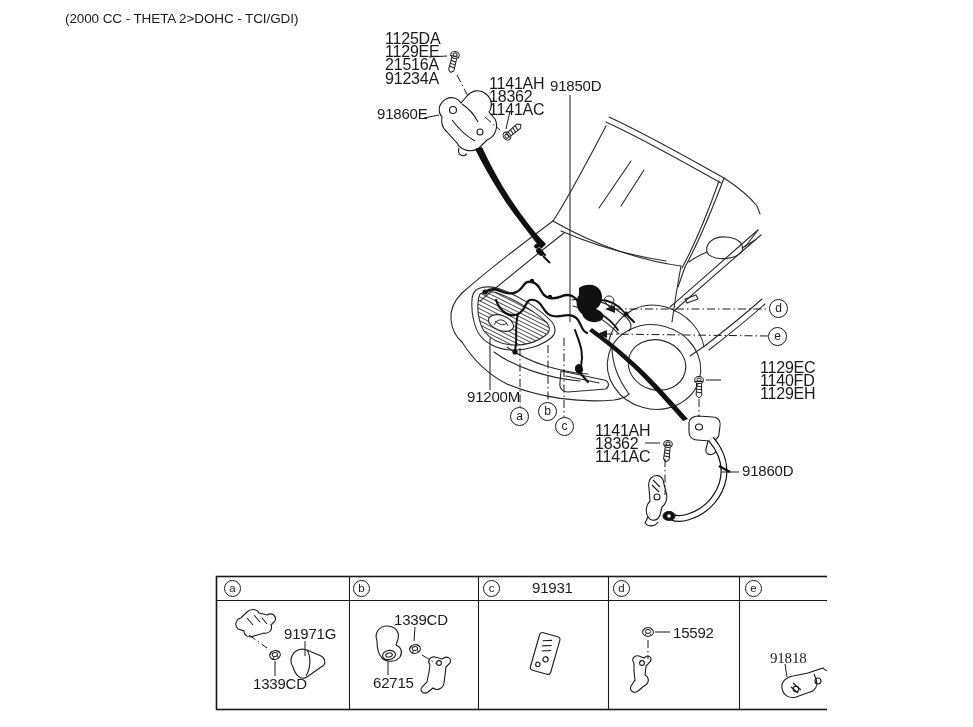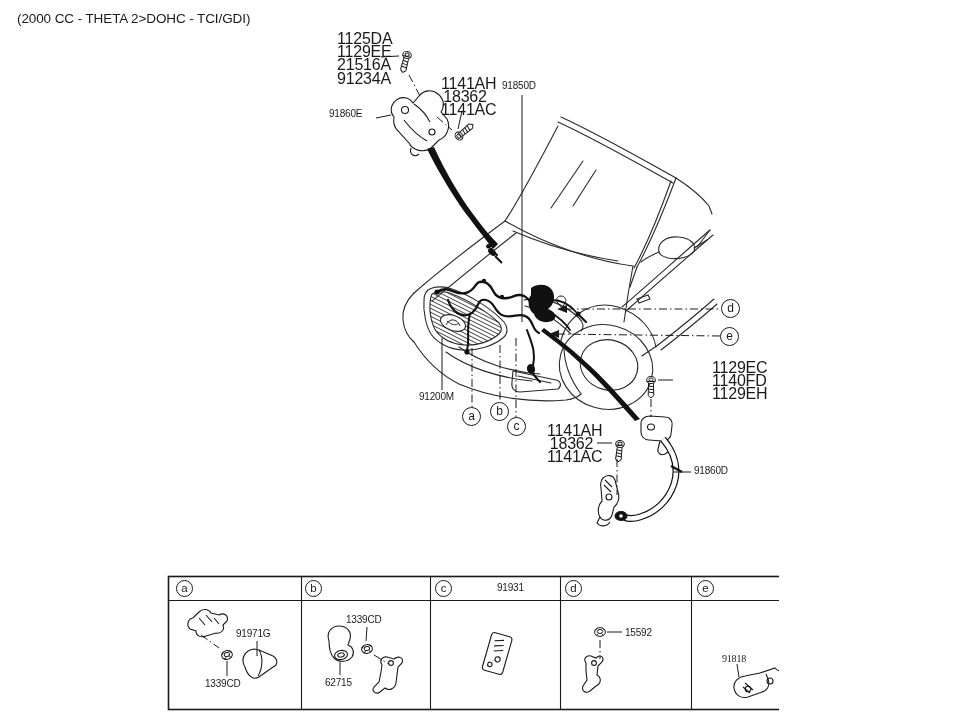--- a/index.html
+++ b/index.html
@@ -1,22 +1,22 @@
 <!DOCTYPE html>
 <html><head>
 <meta charset="utf-8">
 <style>
   html,body{margin:0;padding:0;background:#fff;}
   .stage{position:relative;width:779px;height:727px;background:#fff;overflow:hidden;
-         font-family:"Liberation Sans","DejaVu Sans",sans-serif;color:#1a1a1a;}
+         font-family:"Liberation Sans","DejaVu Sans",sans-serif;color:#1a1a1a;margin-left:48px;}
   .stage svg{position:absolute;left:0;top:0;}
-  .lbl{position:absolute;font-size:10px;line-height:13px;white-space:nowrap;letter-spacing:-0.2px;}
+  .lbl{position:absolute;font-size:15px;line-height:13px;white-space:nowrap;letter-spacing:-0.2px;}
   .grp{position:absolute;}
   .grp .ln{font-size:16px;line-height:13.2px;height:13.2px;white-space:nowrap;letter-spacing:-0.2px;}
-  .ra{text-align:center;}
+  .ra{text-align:left;}
   .title{position:absolute;font-size:13.5px;letter-spacing:-0.1px;}
   .co{position:absolute;width:19px;height:19px;border:1.4px solid #1a1a1a;border-radius:50%;
       box-sizing:border-box;font-size:12px;line-height:16px;text-align:center;background:#fff;}
   .co-sm{position:absolute;width:17px;height:17px;border:1.3px solid #1a1a1a;border-radius:50%;
       box-sizing:border-box;font-size:11.5px;line-height:14.5px;text-align:center;background:#fff;}
 </style>
 </head>
 <body>
 
 <div class="stage">
@@ -272,21 +272,21 @@
 <div class="co" style="left:507px;top:417px;">c</div>
 <div class="co" style="left:721px;top:299px;">d</div>
 <div class="co" style="left:720px;top:327px;">e</div>
 
 <div class="co-sm" style="left:176px;top:580px;">a</div>
 <div class="co-sm" style="left:305px;top:580px;">b</div>
 <div class="co-sm" style="left:435px;top:580px;">c</div>
 <div class="co-sm" style="left:565px;top:580px;">d</div>
 <div class="co-sm" style="left:697px;top:580px;">e</div>
 
-<div class="lbl" style="left:497px;top:581px;">91931</div>
+<div class="lbl" style="left:484px;top:581px;">91931</div>
 
 <div class="lbl" style="left:236px;top:627px;">91971G</div>
 <div class="lbl" style="left:205px;top:677px;">1339CD</div>
 <div class="lbl" style="left:346px;top:613px;">1339CD</div>
 <div class="lbl" style="left:325px;top:676px;">62715</div>
 <div class="lbl" style="left:625px;top:626px;">15592</div>
 <div class="lbl" style="left:854px;top:611px;">1125AE</div>
 <div class="lbl" style="left:722px;top:652px;font-family:Liberation Serif, serif;">91818</div>
 
 </div>

